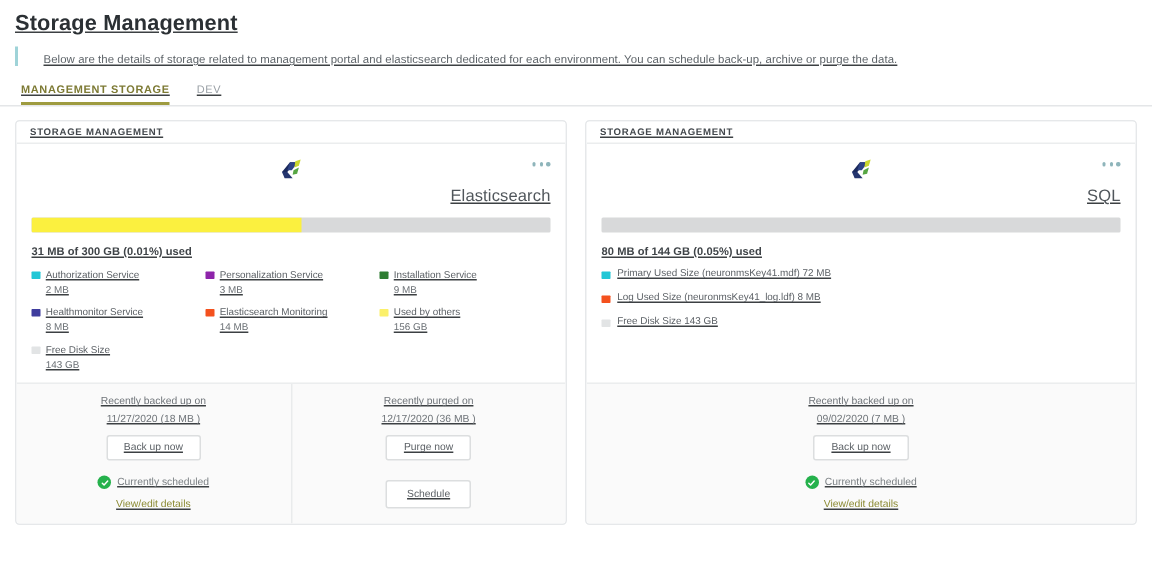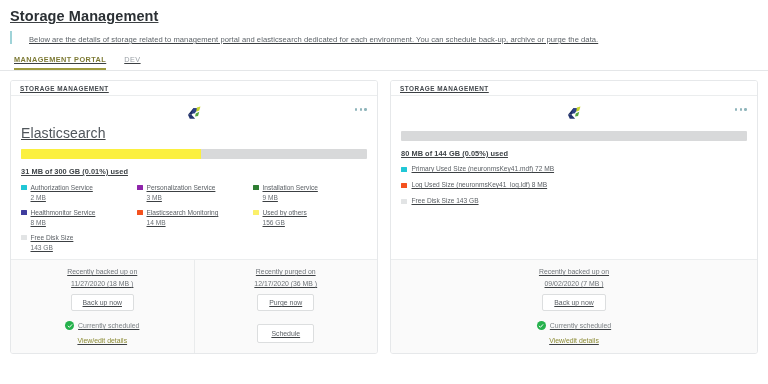--- a/index.html
+++ b/index.html
@@ -109,22 +109,22 @@
     gap: 2.2px;
     cursor: pointer;
   }
   .kebab i {
     display: block;
     width: 2.6px; height: 2.6px;
     background: #8fb5bb;
     border-radius: 50%;
   }
   .engine-name {
-    text-align: left;
-    font-size: 14px;
+    text-align: right;
+    font-size: 11px;
     color: #50565b;
     margin-top: 2px;
     letter-spacing: .1px;
   }
 
   .progress {
     margin-top: 8px;
     height: 10px;
     background: #d8d9da;
     border-radius: 1px;
@@ -222,21 +222,21 @@
 
 <div class="page">
 
   <div class="page-title">Storage Management</div>
 
   <div class="subtitle-wrap">
     <div class="subtitle">Below are the details of storage related to management portal and elasticsearch dedicated for each environment. You can schedule back-up, archive or purge the data.</div>
   </div>
 
   <div class="tabbar">
-    <div class="tab active" style="border-bottom-color: rgb(158, 155, 63);">MANAGEMENT PORTAL</div>
+    <div class="tab active" style="border-bottom-color: rgb(158, 155, 63);">MANAGEMENT STORAGE</div>
     <div class="tab">DEV</div>
   </div>
 
   <div class="cards">
 
     <div class="card">
       <div class="card-header">
         <span class="card-header-title">STORAGE MANAGEMENT</span>
       </div>
 
@@ -356,20 +356,21 @@
             <path d="M14 7 L23 7 L16 16 L11 16 Z" fill="#2d4285"></path>
             <path d="M20 6 L26 4 L24 11 L19 13 Z" fill="#c9d62e"></path>
             <path d="M18 16 L24 13 L22 20 L17 21 Z" fill="#56a643"></path>
           </svg>
           <div class="kebab">
             <i></i>
             <i></i>
             <i></i>
           </div>
         </div>
+        <div class="engine-name">SQL</div>
 
         <div class="progress">
           <div class="progress-fill" id="sql-fill" style="width: 0%;"></div>
         </div>
 
         <div class="usage-line">80 MB of 144 GB (0.05%) used</div>
 
         <div class="legend-list">
           <div class="legend-row">
             <span class="sw" id="sql-sw-0" style="background: rgb(33, 199, 214);"></span>

